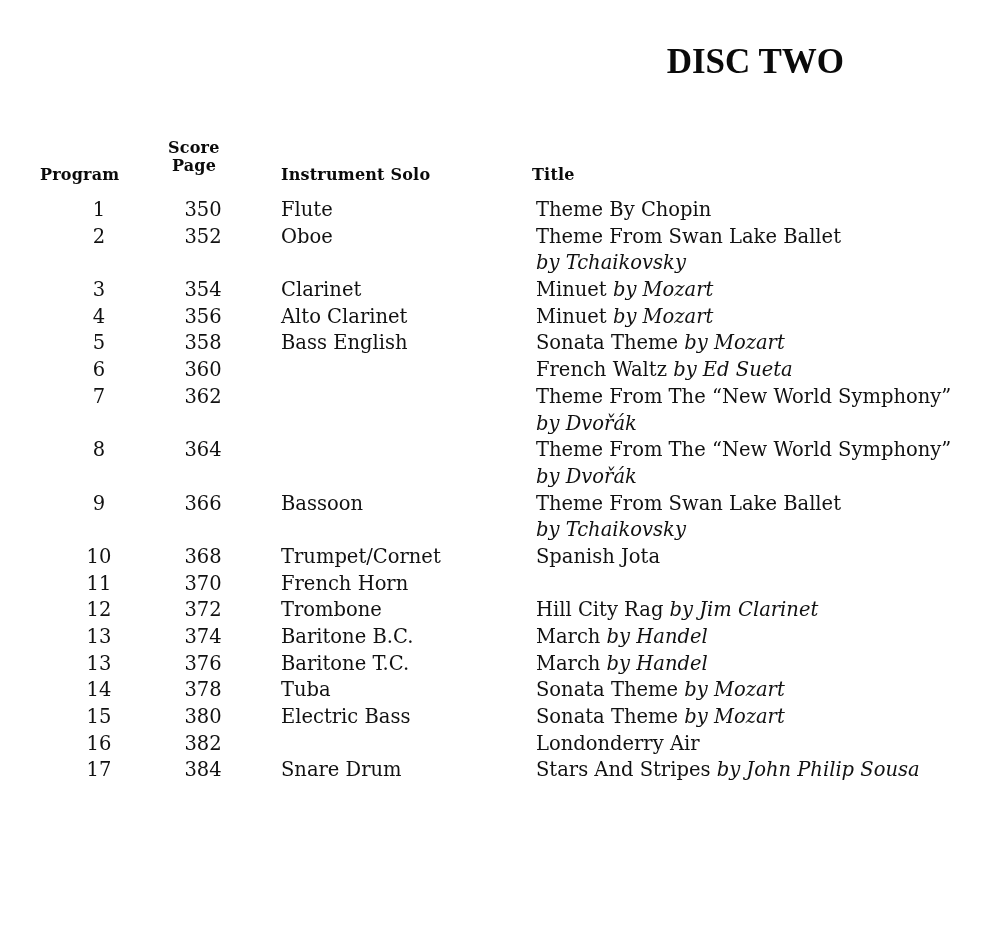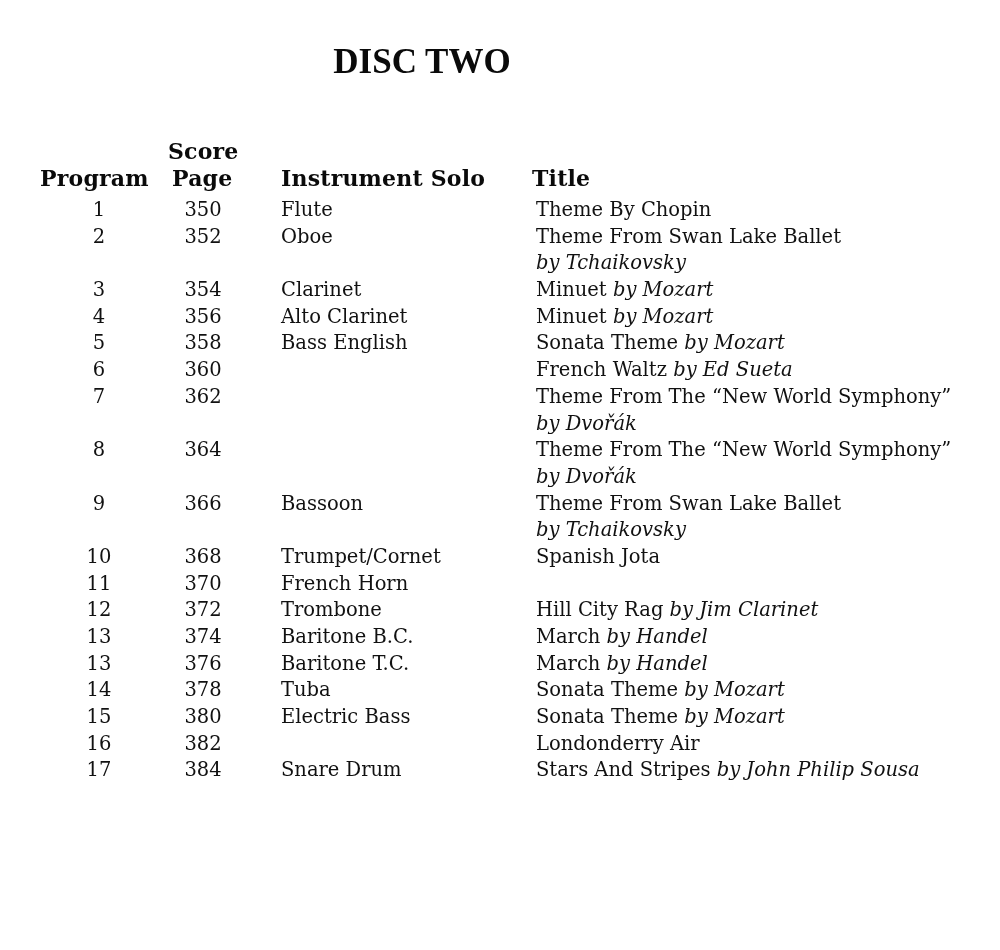--- a/index.html
+++ b/index.html
@@ -2,45 +2,45 @@
 <html><head>
 <meta charset="utf-8">
 <style>
   html, body { margin: 0; padding: 0; background: #ffffff; }
   body {
     width: 1000px; height: 950px; position: relative; overflow: hidden;
     font-family: "DejaVu Serif", "Liberation Serif", serif;
     color: #111111;
   }
   .title {
-    position: absolute; top: 42px; left: 0; width: 844px; text-align: center;
+    position: absolute; top: 42px; left: 0; width: 844px; text-align: right;
     font-family: "Liberation Serif", "DejaVu Serif", serif;
     font-weight: bold; font-size: 35px; letter-spacing: 0px; color: #0a0a0a;
   }
   .hdr {
-    position: absolute; font-weight: bold; font-size: 22px; color: #0a0a0a;
+    position: absolute; font-weight: bold; font-size: 16px; color: #0a0a0a;
     font-family: "DejaVu Serif", serif; letter-spacing: 0.2px;
   }
   .rows { position: absolute; top: 197px; left: 0; width: 1000px; }
   .row { position: relative; width: 1000px; }
   .line { height: 26.7px; line-height: 26.7px; font-size: 19.5px; white-space: nowrap; position: relative; }
   .c-prog { position: absolute; left: 60px; width: 78px; text-align: center; }
   .c-page { position: absolute; left: 160px; width: 86px; text-align: center; }
   .c-inst { position: absolute; left: 281px; }
   .c-title { position: absolute; left: 536px; }
   .it { font-style: italic; }
 </style>
 </head>
 <body>
 
 <div class="title">DISC TWO</div>
 
 <div class="hdr" style="top:138px; left:168px;">Score</div>
 <div class="hdr" style="top:165px; left:40px;">Program</div>
-<div class="hdr" style="top:165px; left:172px;">Page</div>
+<div class="hdr" style="top:156px; left:172px;">Page</div>
 <div class="hdr" style="top:165px; left:281px;">Instrument Solo</div>
 <div class="hdr" style="top:165px; left:532px;">Title</div>
 
 <div class="rows" id="rows">
     <div class="row">
       <div class="line">
         <span class="c-prog">1</span>
         <span class="c-page">350</span>
         <span class="c-inst">Flute</span>
         <span class="c-title"><span>Theme By Chopin</span><span class="it"></span></span>

